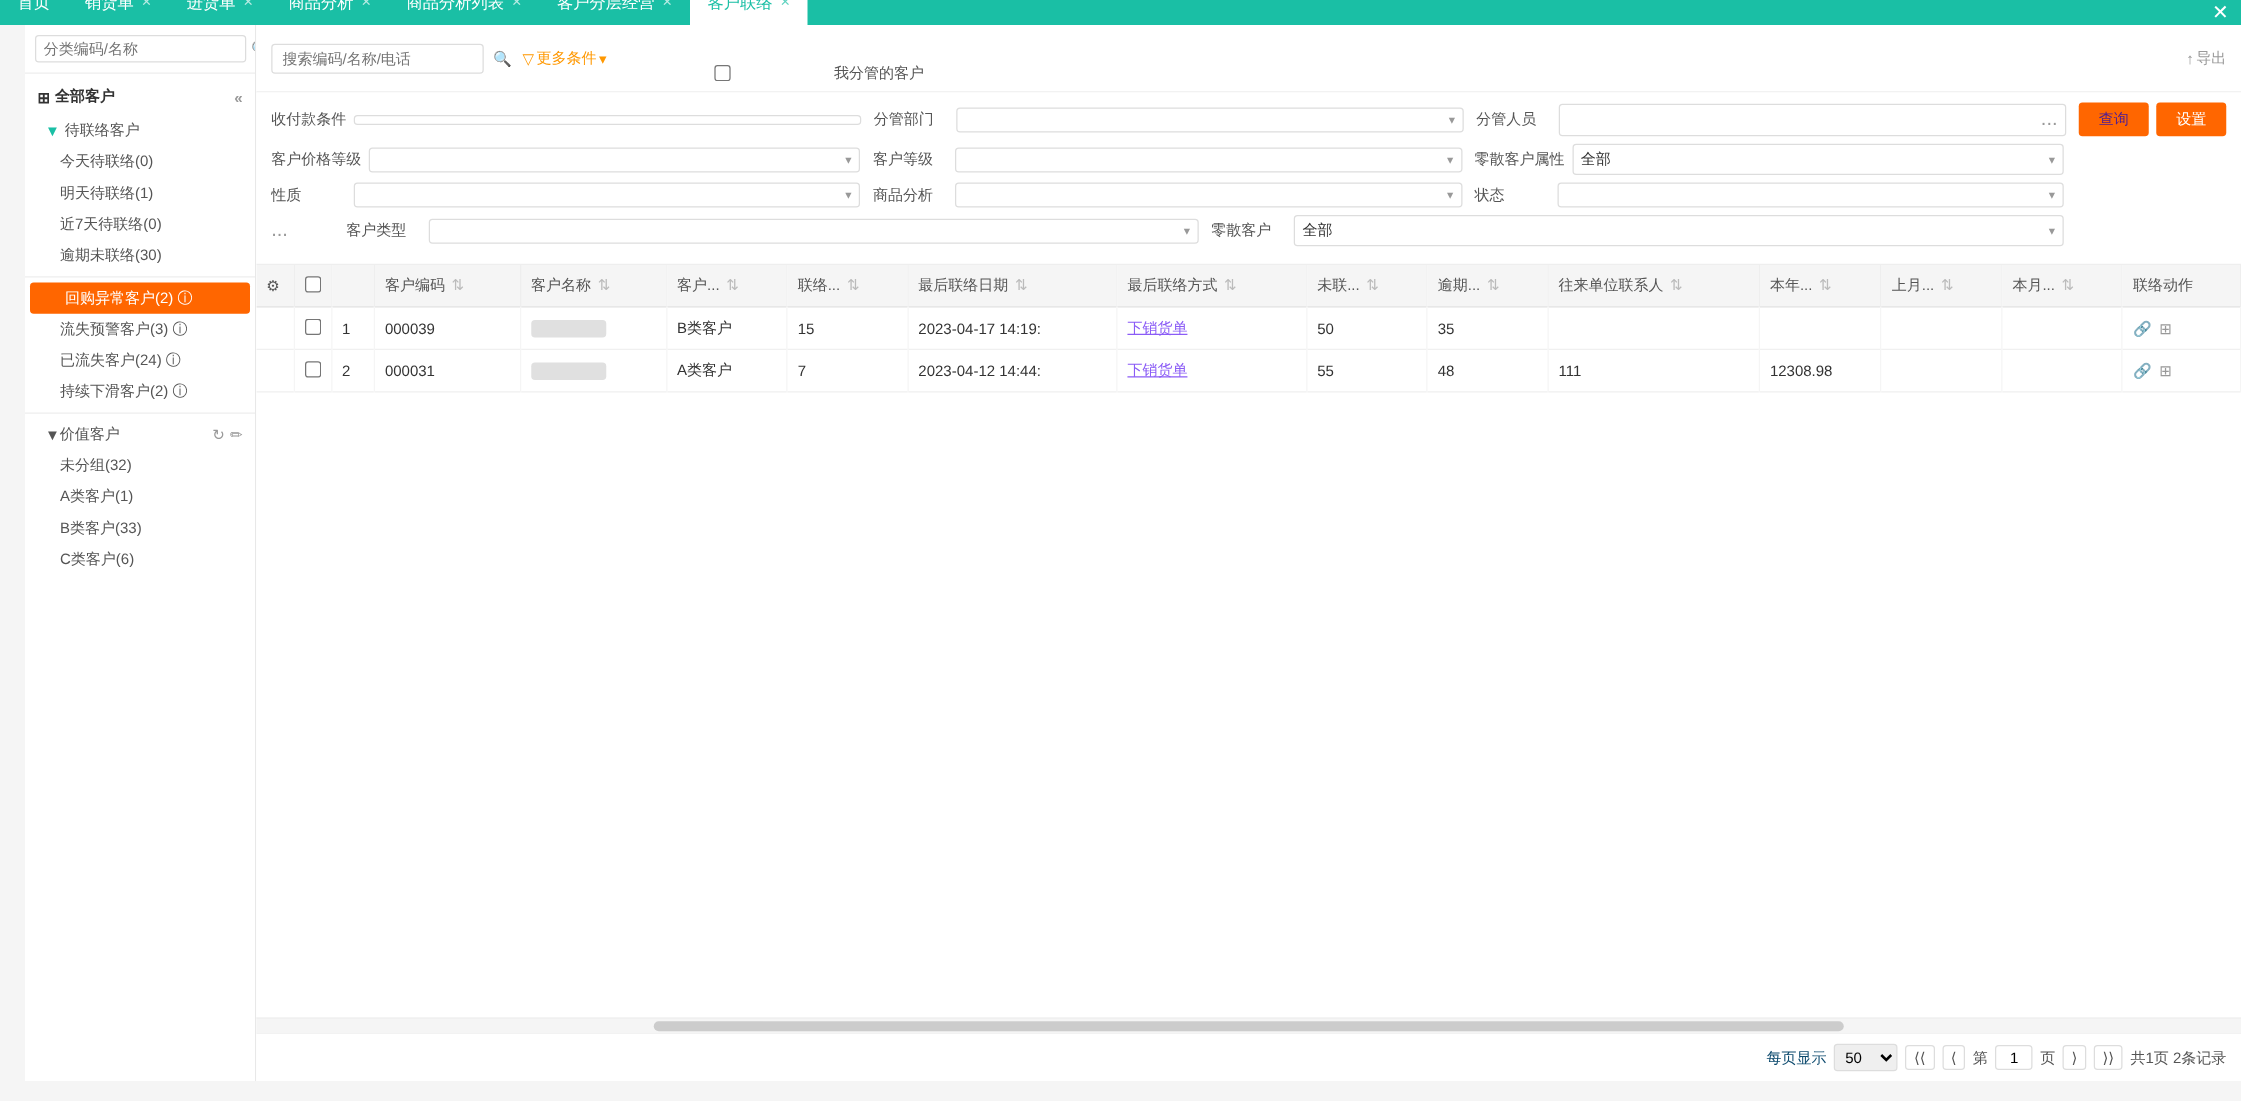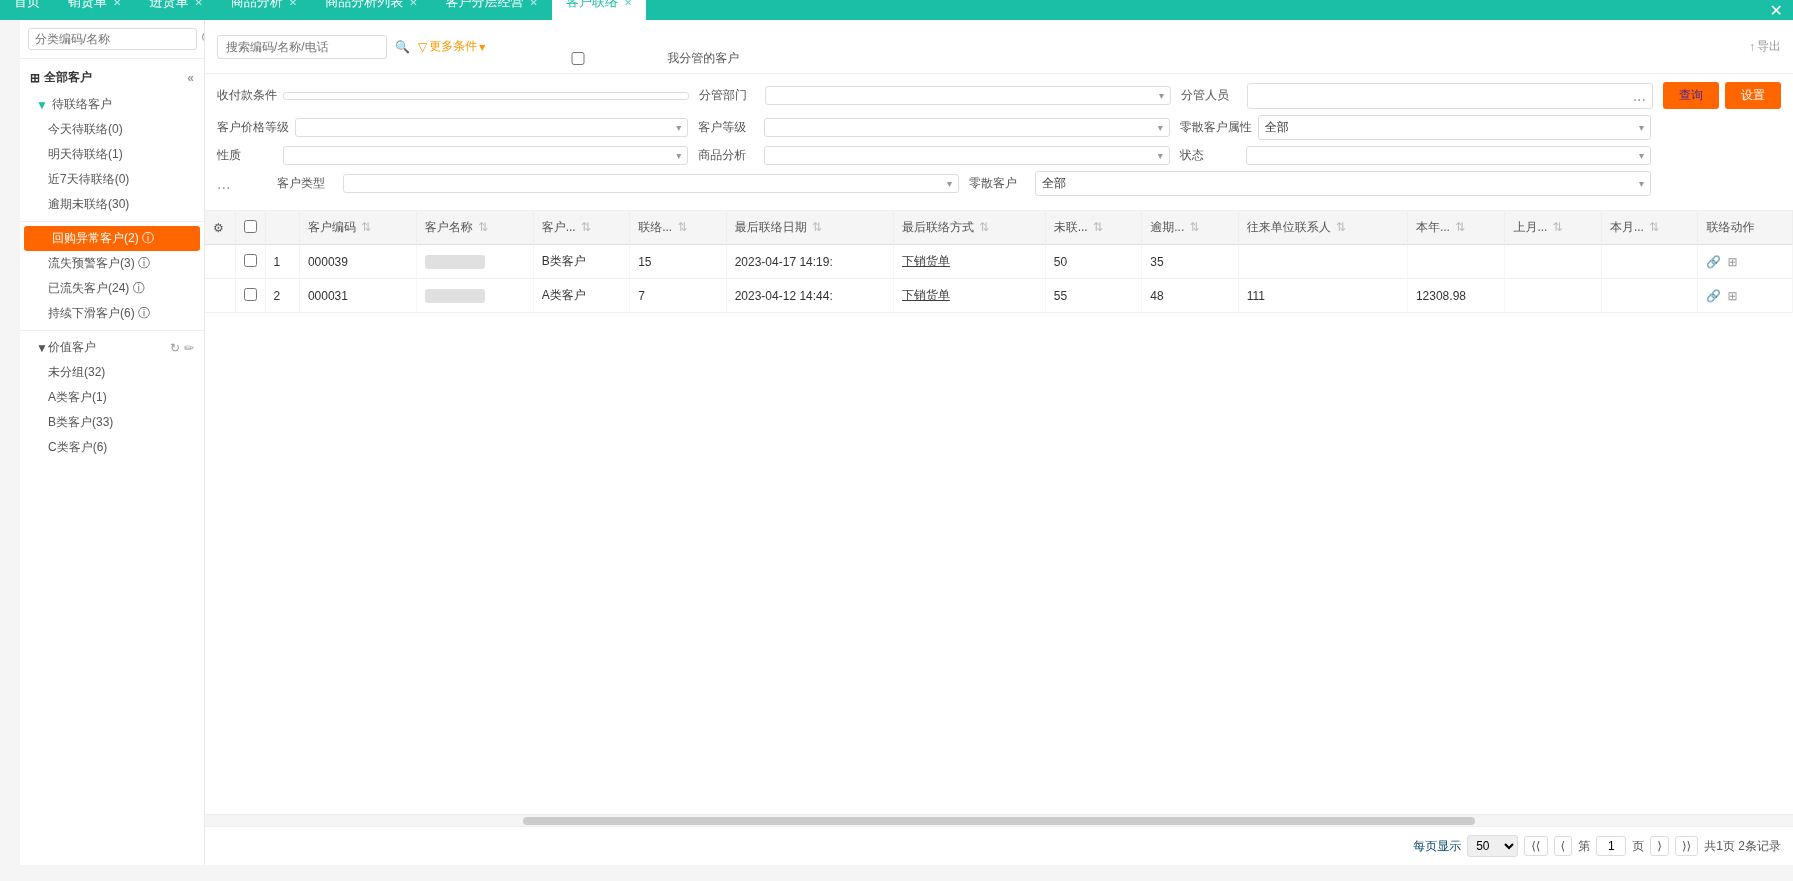--- a/index.html
+++ b/index.html
@@ -252,21 +252,21 @@
     thead th .sort-icon { color: #bbb; margin-left: 2px; }
     tbody tr {
       border-bottom: 1px solid #f0f0f0;
     }
     tbody td {
       padding: 8px 8px;
       color: #333;
       white-space: nowrap;
       border-right: 1px solid #f5f5f5;
     }
-    .link-text { color: #404040; cursor: pointer; text-decoration: underline; }
+    .link-text { color: #8b5cf6; cursor: pointer; text-decoration: underline; }
     .action-icons { display: flex; gap: 6px; }
     .action-icon { color: #999; cursor: pointer; }
 
     
     .pagination-bar {
       padding: 8px 12px;
       border-top: 1px solid #eee;
       display: flex;
       align-items: center;
       justify-content: flex-end;
@@ -396,21 +396,21 @@
       <div class="sidebar-item active">
         <span>回购异常客户(2) ⓘ</span>
       </div>
       <div class="sidebar-item">
         <span>流失预警客户(3) ⓘ</span>
       </div>
       <div class="sidebar-item">
         <span>已流失客户(24) ⓘ</span>
       </div>
       <div class="sidebar-item">
-        <span>持续下滑客户(6) ⓘ</span>
+        <span>持续下滑客户(2) ⓘ</span>
       </div>
       <div class="sidebar-divider"></div>
       <div class="sidebar-value-group">
         <span class="tri">▼</span>
         <span>价值客户</span>
         <div class="edit-icons">
           <span>↻</span>
           <span>✏</span>
         </div>
       </div>

